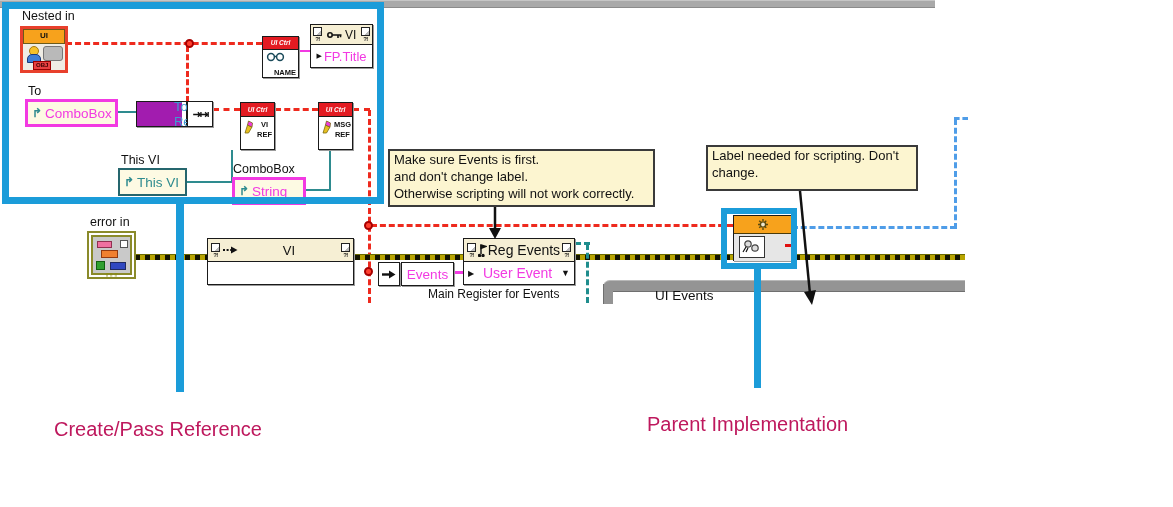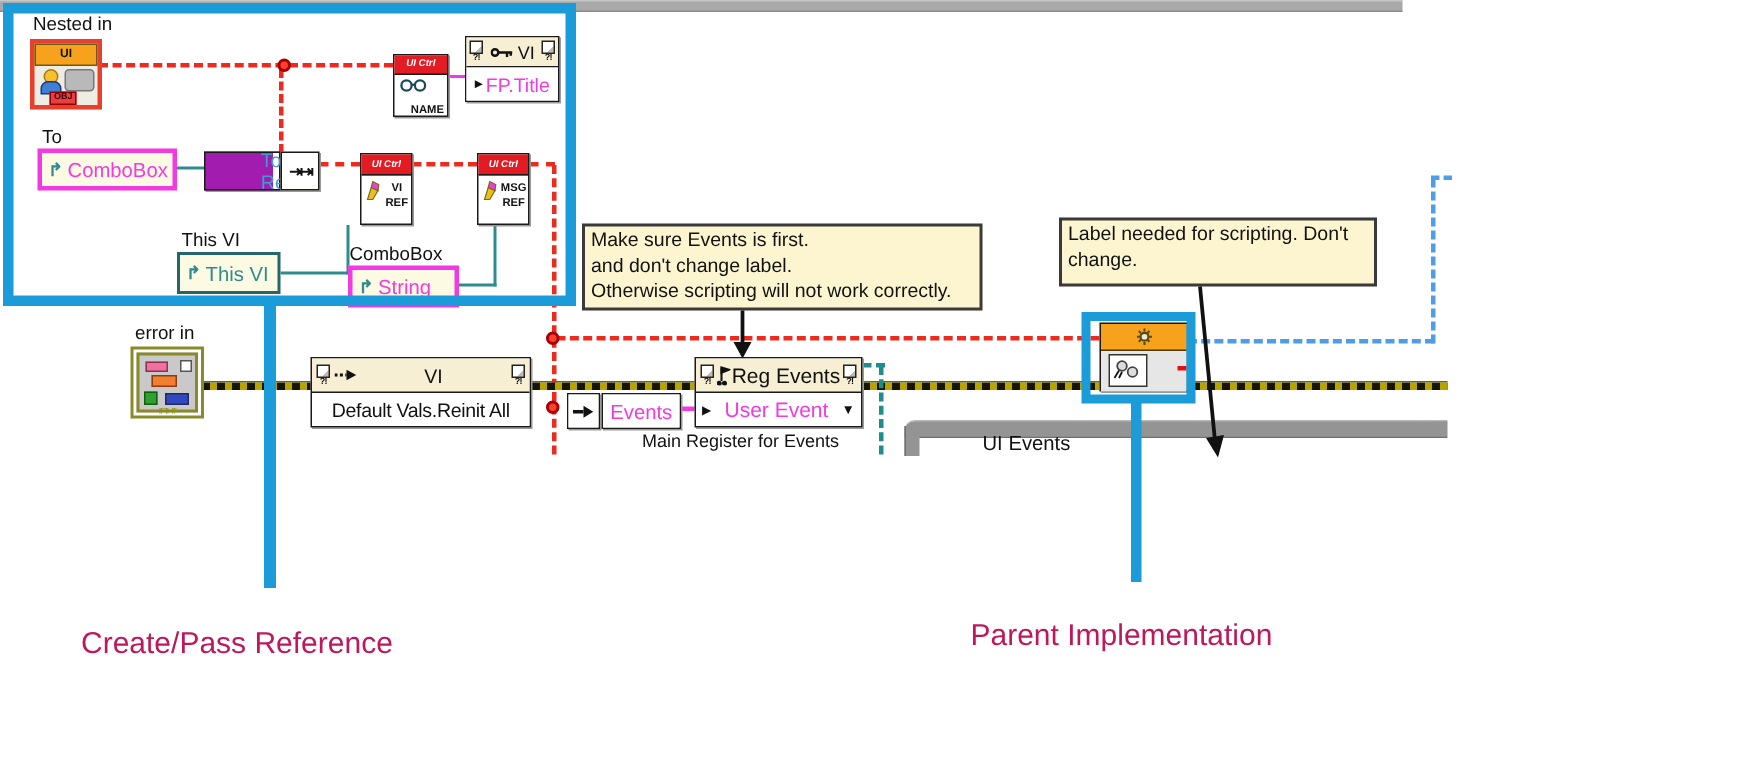--- a/index.html
+++ b/index.html
@@ -226,21 +226,20 @@
             <line x1="0" y1="4" x2="8" y2="4" stroke="#111" stroke-width="2" stroke-dasharray="2 1.6"></line>
         <polygon points="8,0.5 14.5,4 8,7.5" fill="#111"></polygon>
           </svg>
       </span>
       <span style="flex:1;text-align:center;font-size:13px;">VI</span>
       <span class="pbadge">
           <span class="pg"></span>
           <span class="pq">?!</span>
         </span>
     </div>
-    <div class="nbody" style="height:22px;font-size:13px;letter-spacing:-0.2px;">Default Vals.Reinit All</div>
   </div>
 
   <div class="lvnode" style="left:378px;top:262px;width:22px;height:24px;background:#f6efd4;">
     <div class="nbody" style="width:100%;height:100%;">
       <svg width="14" height="9">
           <line x1="0" y1="4.5" x2="7" y2="4.5" stroke="#111" stroke-width="2.4"></line>
       <polygon points="7,0.5 13.5,4.5 7,8.5" fill="#111"></polygon>
         </svg>
     </div>
   </div>

